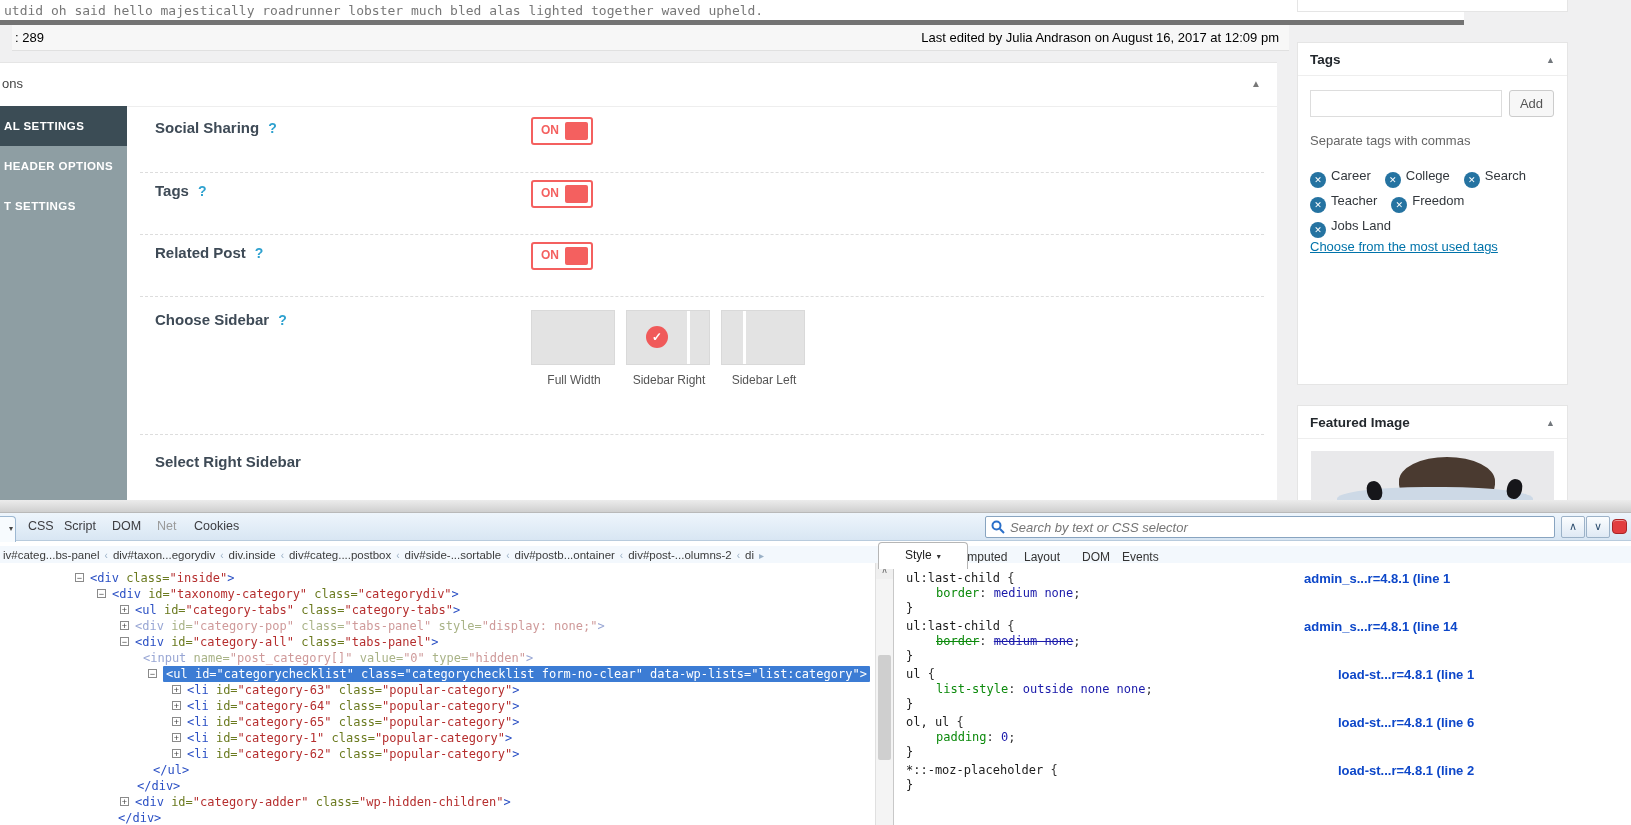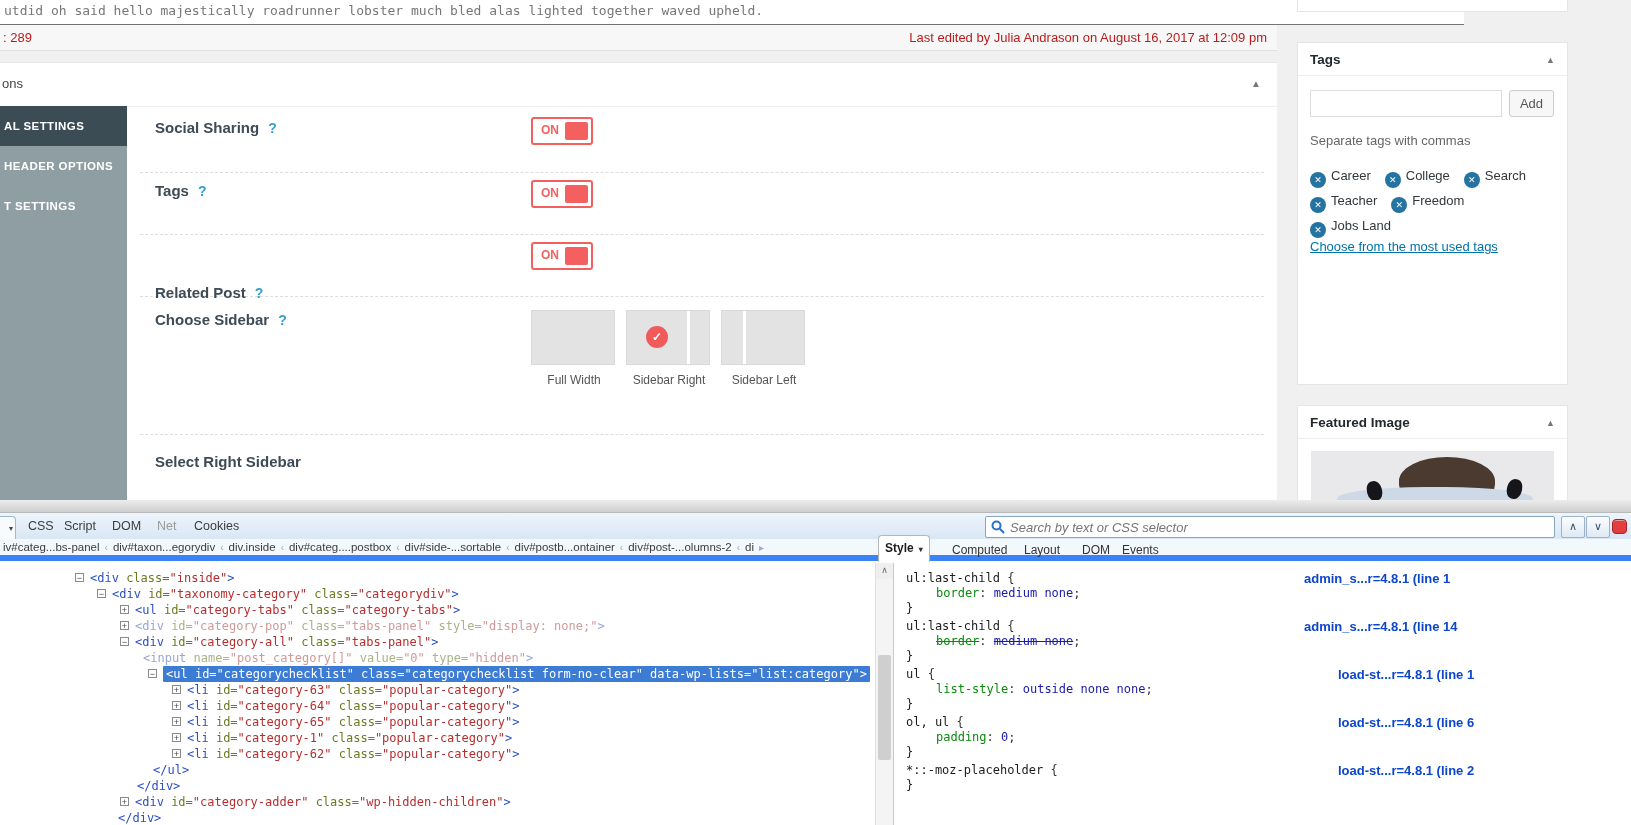--- a/index.html
+++ b/index.html
@@ -1,24 +1,24 @@
 <!DOCTYPE html>
 <html><head>
 <meta charset="utf-8">
 <style>
   html,body{margin:0;padding:0;background:#fff}
   .stage{position:relative;width:1631px;height:825px;background:#f0f0f1;overflow:hidden;
          font-family:"Liberation Sans",sans-serif;}
   
   .editor-strip{position:absolute;left:0;top:0;width:1464px;height:25px;background:#fff;
-    border-bottom:1px solid #737373;box-sizing:border-box;
+    border-bottom:5px solid #737373;box-sizing:border-box;
     font-family:"DejaVu Sans Mono",monospace;font-size:13px;color:#777;
     padding:3px 0 0 4px;white-space:nowrap;overflow:hidden}
-  .status-strip{position:absolute;left:0;top:25px;width:1277px;height:26px;background:#f7f7f7;
-    border-bottom:1px solid #e0e0e0;box-sizing:border-box;font-size:13px;color:#b91c1c}
+  .status-strip{position:absolute;left:12px;top:25px;width:1277px;height:26px;background:#f7f7f7;
+    border-bottom:1px solid #e0e0e0;box-sizing:border-box;font-size:13px;color:#000000}
   .word-count{position:absolute;left:3px;top:5px}
   .last-edited{position:absolute;right:10px;top:5px}
   
   .metabox{position:absolute;left:0;top:62px;width:1277px;height:438px;background:#fff;
     border-top:1px solid #e5e5e5;box-sizing:border-box}
   .mb-header{position:absolute;left:0;top:0;right:0;height:43px;border-bottom:1px solid #eee}
   .mb-title{position:absolute;left:2px;top:13px;font-size:13px;color:#444}
   .mb-collapse{position:absolute;right:16px;top:15px;font-size:10px;color:#777}
   .mb-tabs{position:absolute;left:0;top:43px;width:127px;bottom:0;background:#8e9ea3;overflow:hidden}
   .mb-tab{height:40px;line-height:40px;padding-left:4px;color:#fff;font-weight:bold;
@@ -78,28 +78,28 @@
   .fb-tab.disabled{color:#9a9a9a}
   .fb-search{position:absolute;left:985px;top:3px;width:570px;height:22px;border:1px solid #88a4c0;
     border-radius:2px;background:#fff;box-sizing:border-box;font-style:italic;font-size:13px;color:#555;
     padding:0 6px 0 24px;font-family:"Liberation Sans",sans-serif;outline:none}
   .fb-searchicon{position:absolute;left:991px;top:7px;width:14px;height:14px}
   .fb-nav{position:absolute;top:3px;width:24px;height:22px;background:linear-gradient(#fbfdfe,#dfe9f4);
     border:1px solid #9cb2c8;border-radius:2px;box-sizing:border-box;text-align:center;line-height:19px;
     font-size:11px;color:#2f4f6f}
   .fb-off{position:absolute;left:1612px;top:6px;width:15px;height:15px;background:#e23d3f;
     border:1px solid #a82426;border-radius:4px;box-shadow:inset 0 1px 0 rgba(255,255,255,.45);box-sizing:border-box}
-  .fb-crumbrow{position:absolute;left:0;top:39px;width:100%;height:22px;background:#f3f8fd;
-    border-bottom:6px solid #3b82f6;box-sizing:border-box}
+  .fb-crumbrow{position:absolute;left:0;top:46px;width:100%;height:22px;background:#f3f8fd;
+    border-bottom:4px solid #3b82f6;box-sizing:border-box}
   .crumbs{position:absolute;left:3px;top:0;bottom:0;width:872px;display:flex;align-items:center;overflow:hidden}
   .crumb{font-size:11.5px;color:#3c3c3c;white-space:nowrap}
   .csep{color:#9ab0c6;margin:0 5px;font-size:10px}
-  .style-tab{position:absolute;left:878px;top:-4px;height:26px;line-height:25px;padding:0 6px;
+  .style-tab{position:absolute;left:878px;top:-4px;height:26px;line-height:25px;padding:0 26px;
     background:#fff;border:1px solid #b6b6b6;border-bottom:none;border-radius:4px 4px 0 0;
-    font-size:12px;font-weight:bold;color:#1c1c1c;z-index:2}
+    font-size:12px;font-weight:normal;color:#1c1c1c;z-index:2}
   .style-tab .caret{font-size:8px;color:#333;margin-left:5px}
   .pt{position:absolute;top:0;height:22px;line-height:22px;font-size:12px;color:#333}
   .fb-body{position:absolute;left:0;top:63px;right:0;bottom:0;background:#fff}
   .tree{position:absolute;left:0;top:0;width:875px;bottom:0;overflow:hidden;
     font-family:"DejaVu Sans Mono",monospace;font-size:12px}
   .trow{position:absolute;white-space:nowrap;height:16px;line-height:16px}
   .exp{display:inline-block;width:9px;height:9px;border:1px solid #8a8a8a;background:#fff;
     font-size:9px;line-height:8px;text-align:center;color:#444;margin-right:6px;vertical-align:1px;
     font-family:"Liberation Sans",sans-serif;box-sizing:border-box}
   .c-tag{color:#2b50c4}.c-att{color:#6b7a1f}.c-val{color:#b52e2e}.c-plain{color:#333}
@@ -169,21 +169,21 @@
   <div class="opt-label" style="left: 155px; top: 56px;"><span>Social Sharing</span><span class="opt-help">?</span></div>
       <div class="toggle" style="left: 531px; top: 54px;">
         <span class="toggle-on">ON</span>
         <span class="toggle-knob"></span>
       </div>
       <div class="opt-label" style="left: 155px; top: 119px;"><span>Tags</span><span class="opt-help">?</span></div>
       <div class="toggle" style="left: 531px; top: 117px;">
         <span class="toggle-on">ON</span>
         <span class="toggle-knob"></span>
       </div>
-      <div class="opt-label" style="left: 155px; top: 181px; margin-top: 40px;"><span>Related Post</span><span class="opt-help">?</span></div>
+      <div class="opt-label" style="left: 155px; top: 181px;"><span>Related Post</span><span class="opt-help">?</span></div>
       <div class="toggle" style="left: 531px; top: 179px;">
         <span class="toggle-on">ON</span>
         <span class="toggle-knob"></span>
       </div>
     </div>
 
   <div class="remnant"></div>
 
   <div class="panel" style="top:42px;height:343px">
     <span class="panel-title">Tags</span>

